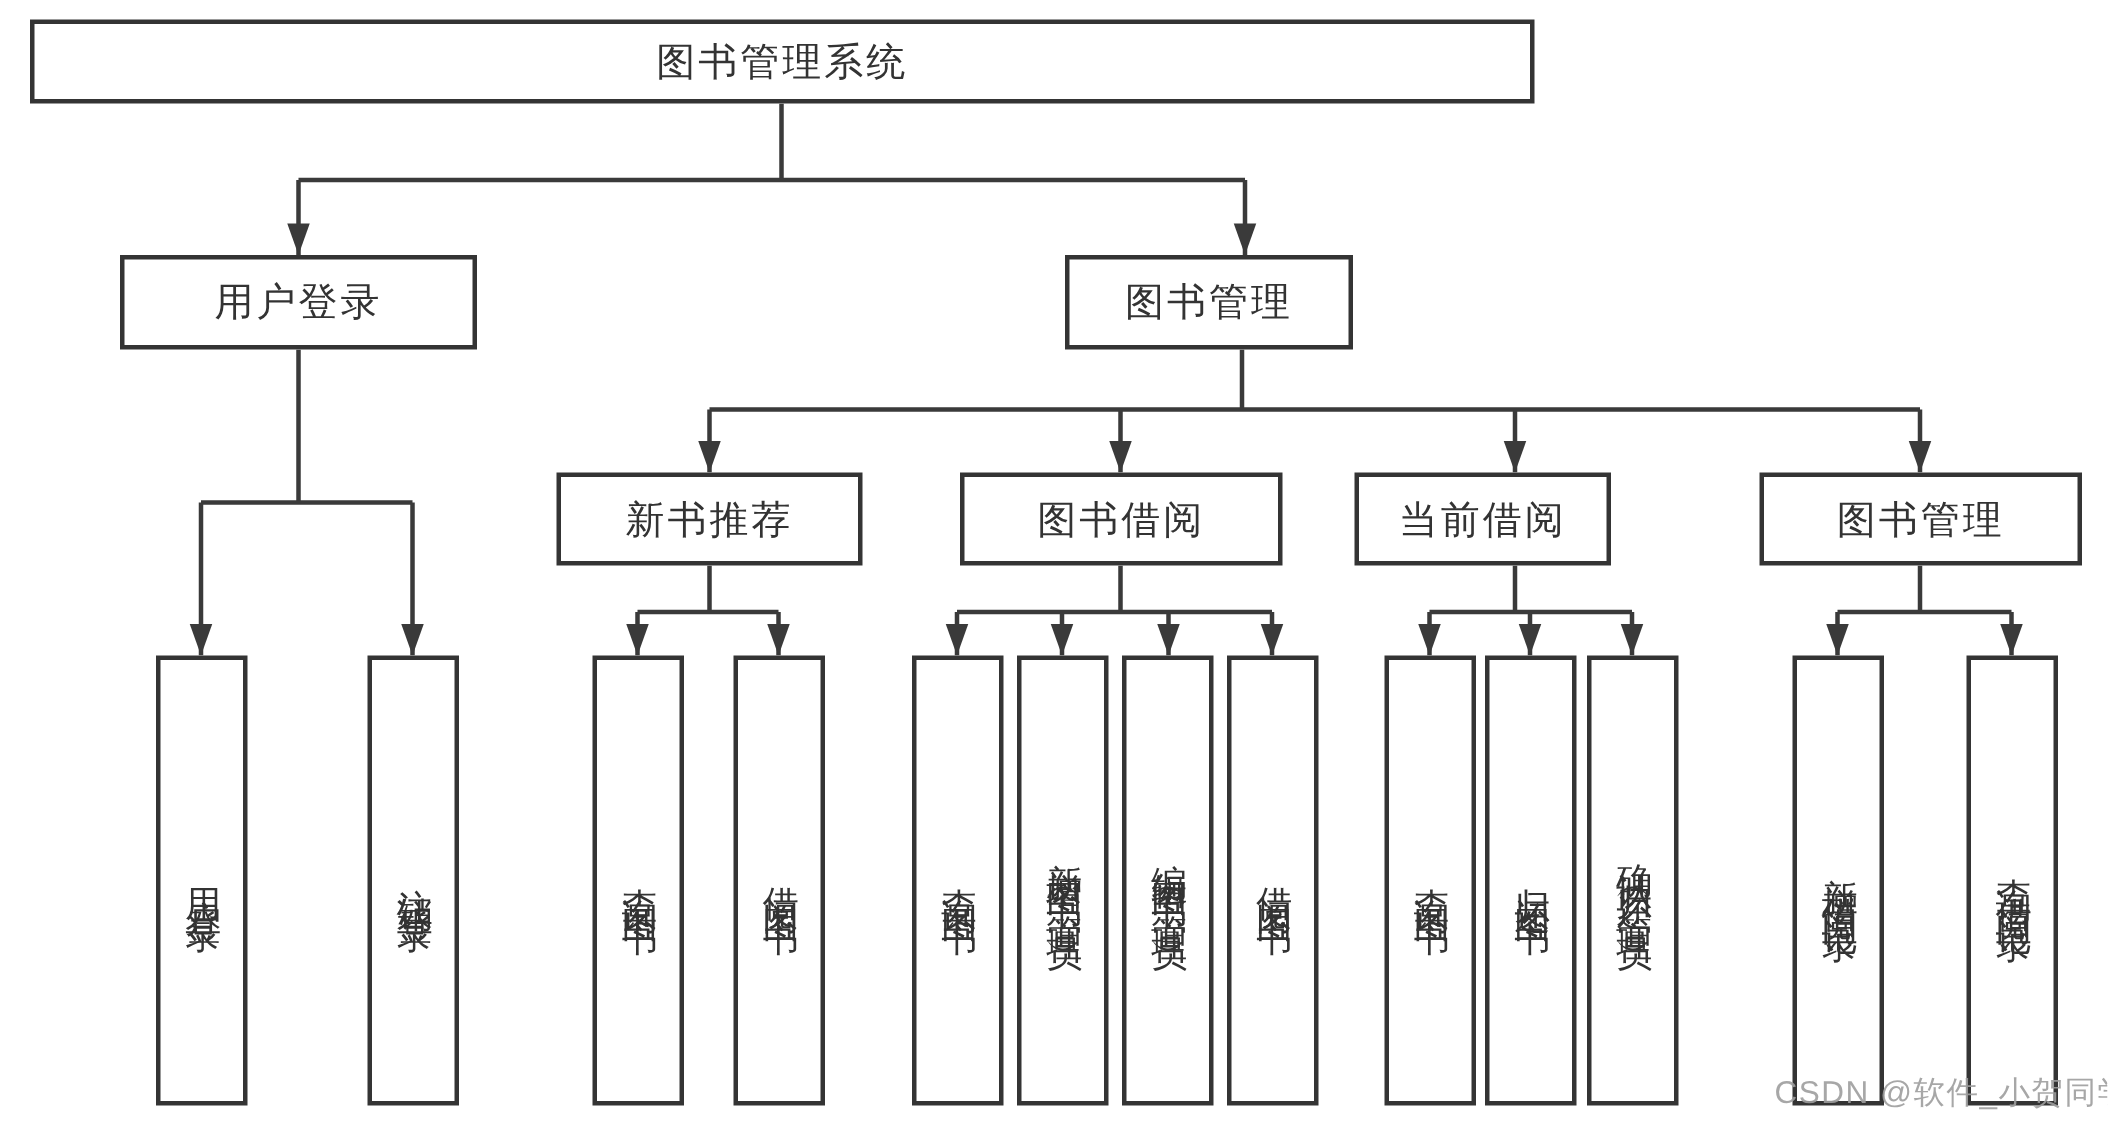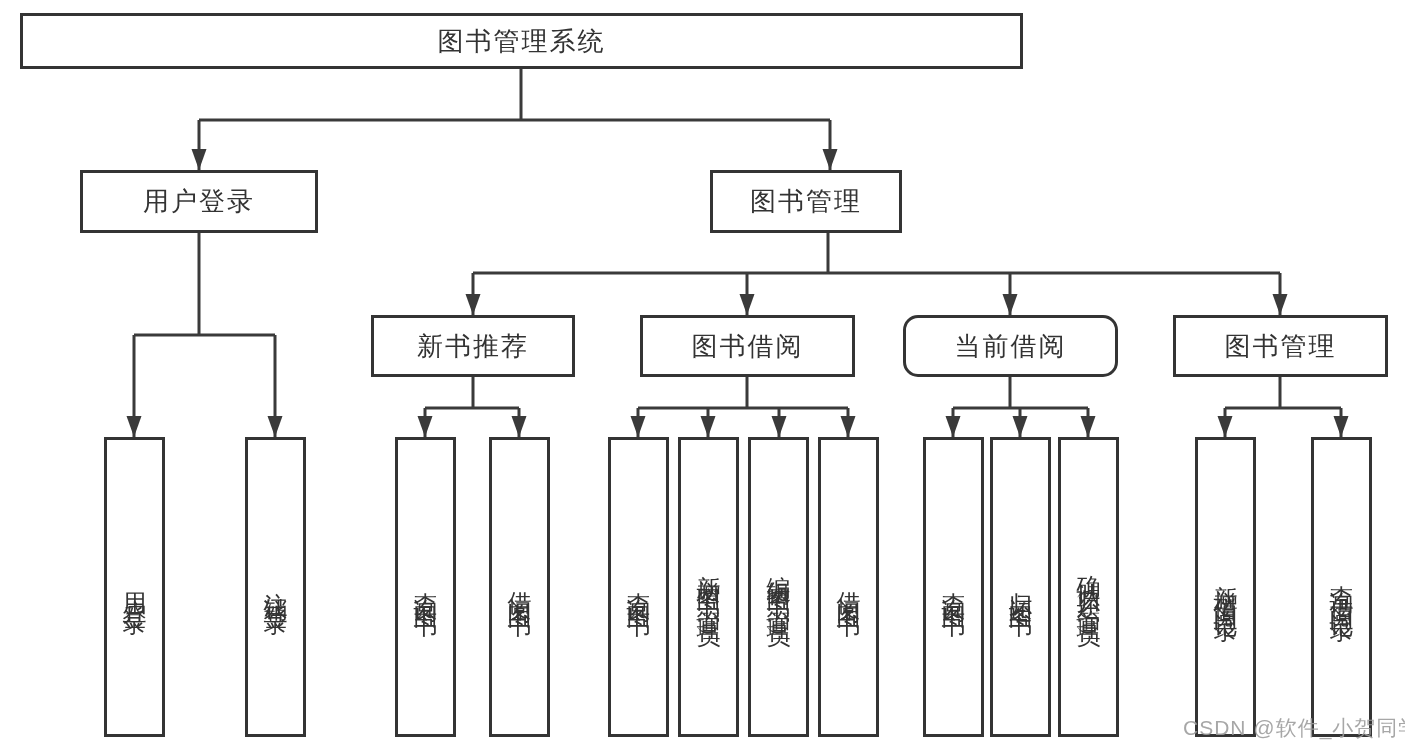--- a/index.html
+++ b/index.html
@@ -100,21 +100,21 @@
     </g>
   </svg>
 
   <div class="node hbox" style="left:20px; top:13px; width:1003px; height:56px;text-align:center;">图书管理系统</div>
 
   <div class="node hbox" style="left:80px; top:170px; width:238px; height:63px;">用户登录</div>
   <div class="node hbox" style="left:710px; top:170px; width:192px; height:63px;">图书管理</div>
 
   <div class="node hbox" style="left:371px; top:315px; width:204px; height:62px;">新书推荐</div>
   <div class="node hbox" style="left:640px; top:315px; width:215px; height:62px;">图书借阅</div>
-  <div class="node hbox" style="left:903px; top:315px; width:215px; height:62px;border-radius:15px;">当前借阅</div>
+  <div class="node hbox" style="left:903px; top:315px; width:171px; height:62px;">当前借阅</div>
   <div class="node hbox" style="left:1173px; top:315px; width:215px; height:62px;">图书管理</div>
 
   <div class="node vbox" style="left:104px;">
     <span class="vtext">用户登录</span>
   </div>
   <div class="node vbox" style="left:245px;">
     <span class="vtext">注销登录</span>
   </div>
   <div class="node vbox" style="left:395px;">
     <span class="vtext">查询图书</span>

